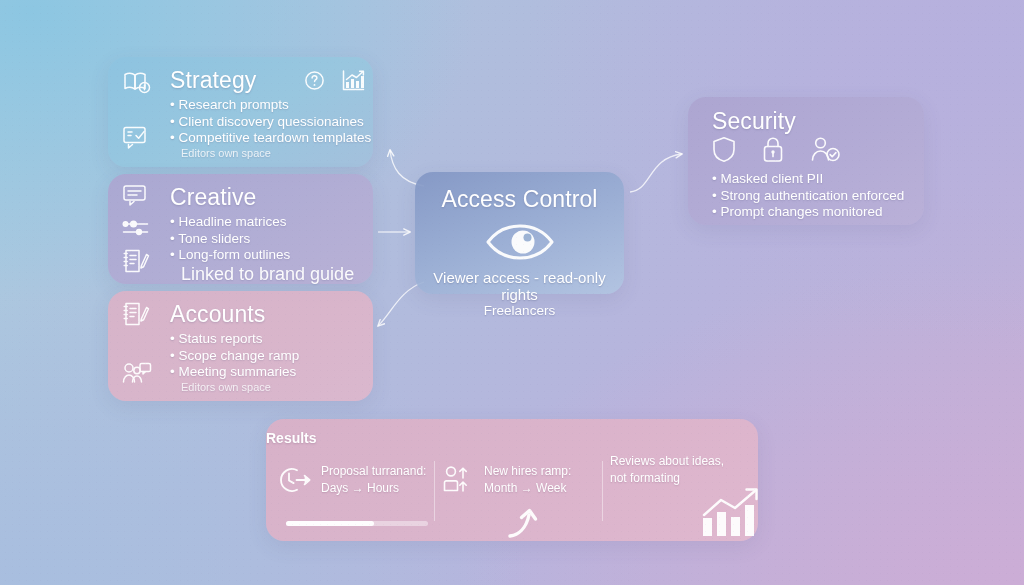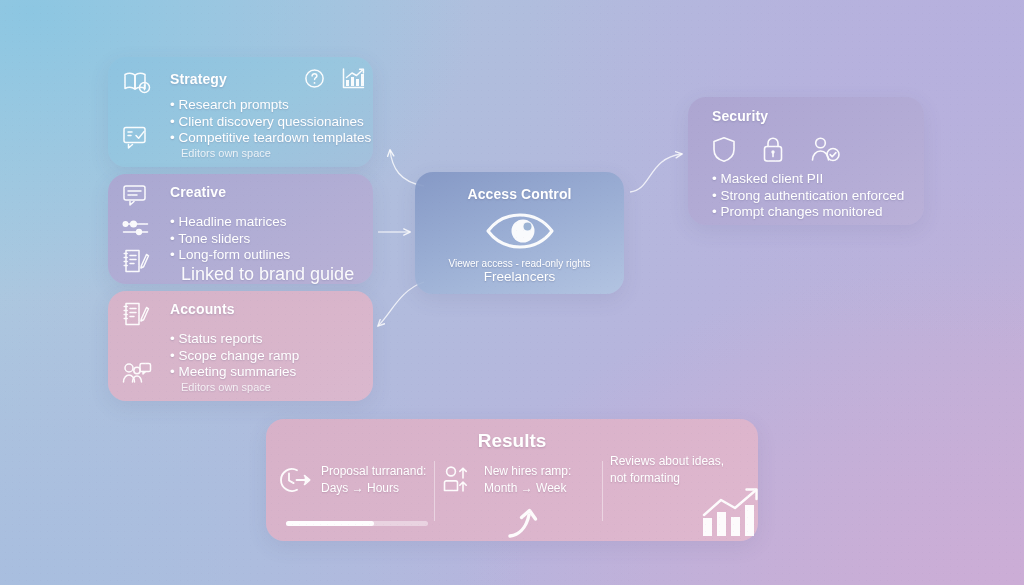--- a/index.html
+++ b/index.html
@@ -37,22 +37,22 @@
   }
 
   .card {
     position: absolute;
     border-radius: 18px;
     box-sizing: border-box;
     color: #ffffff;
     box-shadow: 0 6px 20px rgba(80,80,120,0.10);
   }
   .card-title {
-    font-size: 14px;
-    font-weight: bold;
+    font-size: 23px;
+    font-weight: normal;
     letter-spacing: 0.1px;
     text-shadow: 0 1px 2px rgba(90,90,130,0.28);
     color: #ffffff;
   }
   .bullets {
     list-style: none;
     margin: 0;
     padding: 0;
   }
   .bullets li {
@@ -126,22 +126,21 @@
     display: flex;
     gap: 16px;
     align-items: center;
   }
 
   
   .results-title {
     position: absolute;
     top: 11px;
     left: 0; right: 0;
-    text-align: center;
-    font-size: 19px;
+    font-size: 14px;
     font-weight: bold;
     color: #ffffff;
     text-shadow: 0 1px 2px rgba(110,80,110,0.28);
   }
   .res-col {
     position: absolute;
     top: 44px;
     bottom: 6px;
   }
   .res-divider {
@@ -322,21 +321,21 @@
     <div style="display:flex; justify-content:center; margin-top:10px;">
       <span class="ico">
         <svg width="72" height="38" viewBox="0 0 72 38" fill="none" stroke="#fff" stroke-width="3" stroke-linecap="round" stroke-linejoin="round">
           <path d="M4 19C13 7 25 3 36 3s23 4 32 16c-9 12-21 16-32 16S13 31 4 19z"></path>
           <circle cx="39" cy="19" r="11.5" fill="#fff" stroke="none"></circle>
           <circle cx="43.5" cy="14.5" r="4" fill="#9db4d4" stroke="none"></circle>
         </svg>
       </span>
     </div>
     <div style="margin-top:8px;">
-      <div style="font-size:10px; color:#fff; text-shadow:0 1px 1.5px rgba(70,80,120,0.3);">Viewer access - read-only rights</div>
+      <div style="font-size:15px; color:#fff; text-shadow:0 1px 1.5px rgba(70,80,120,0.3);">Viewer access - read-only rights</div>
       <div style="font-size:13.5px; color:#fff; text-shadow:0 1px 1.5px rgba(70,80,120,0.3);">Freelancers</div>
     </div>
   </div>
 
   <div class="card" id="security">
     <div class="card-title" style="position:absolute; left:24px; top:11px;">Security</div>
     <div style="position:absolute; left:24px; top:39px; display:flex; gap:26px; align-items:center;">
       <span class="ico">
         <svg width="24" height="27" viewBox="0 0 24 27" fill="none" stroke="#fff" stroke-width="1.6" stroke-linecap="round" stroke-linejoin="round">
           <path d="M12 1.8 22 5.4v8.2c0 6-4.3 10-10 11.6C5.3 23.6 2 19.6 2 13.6V5.4z"></path>

